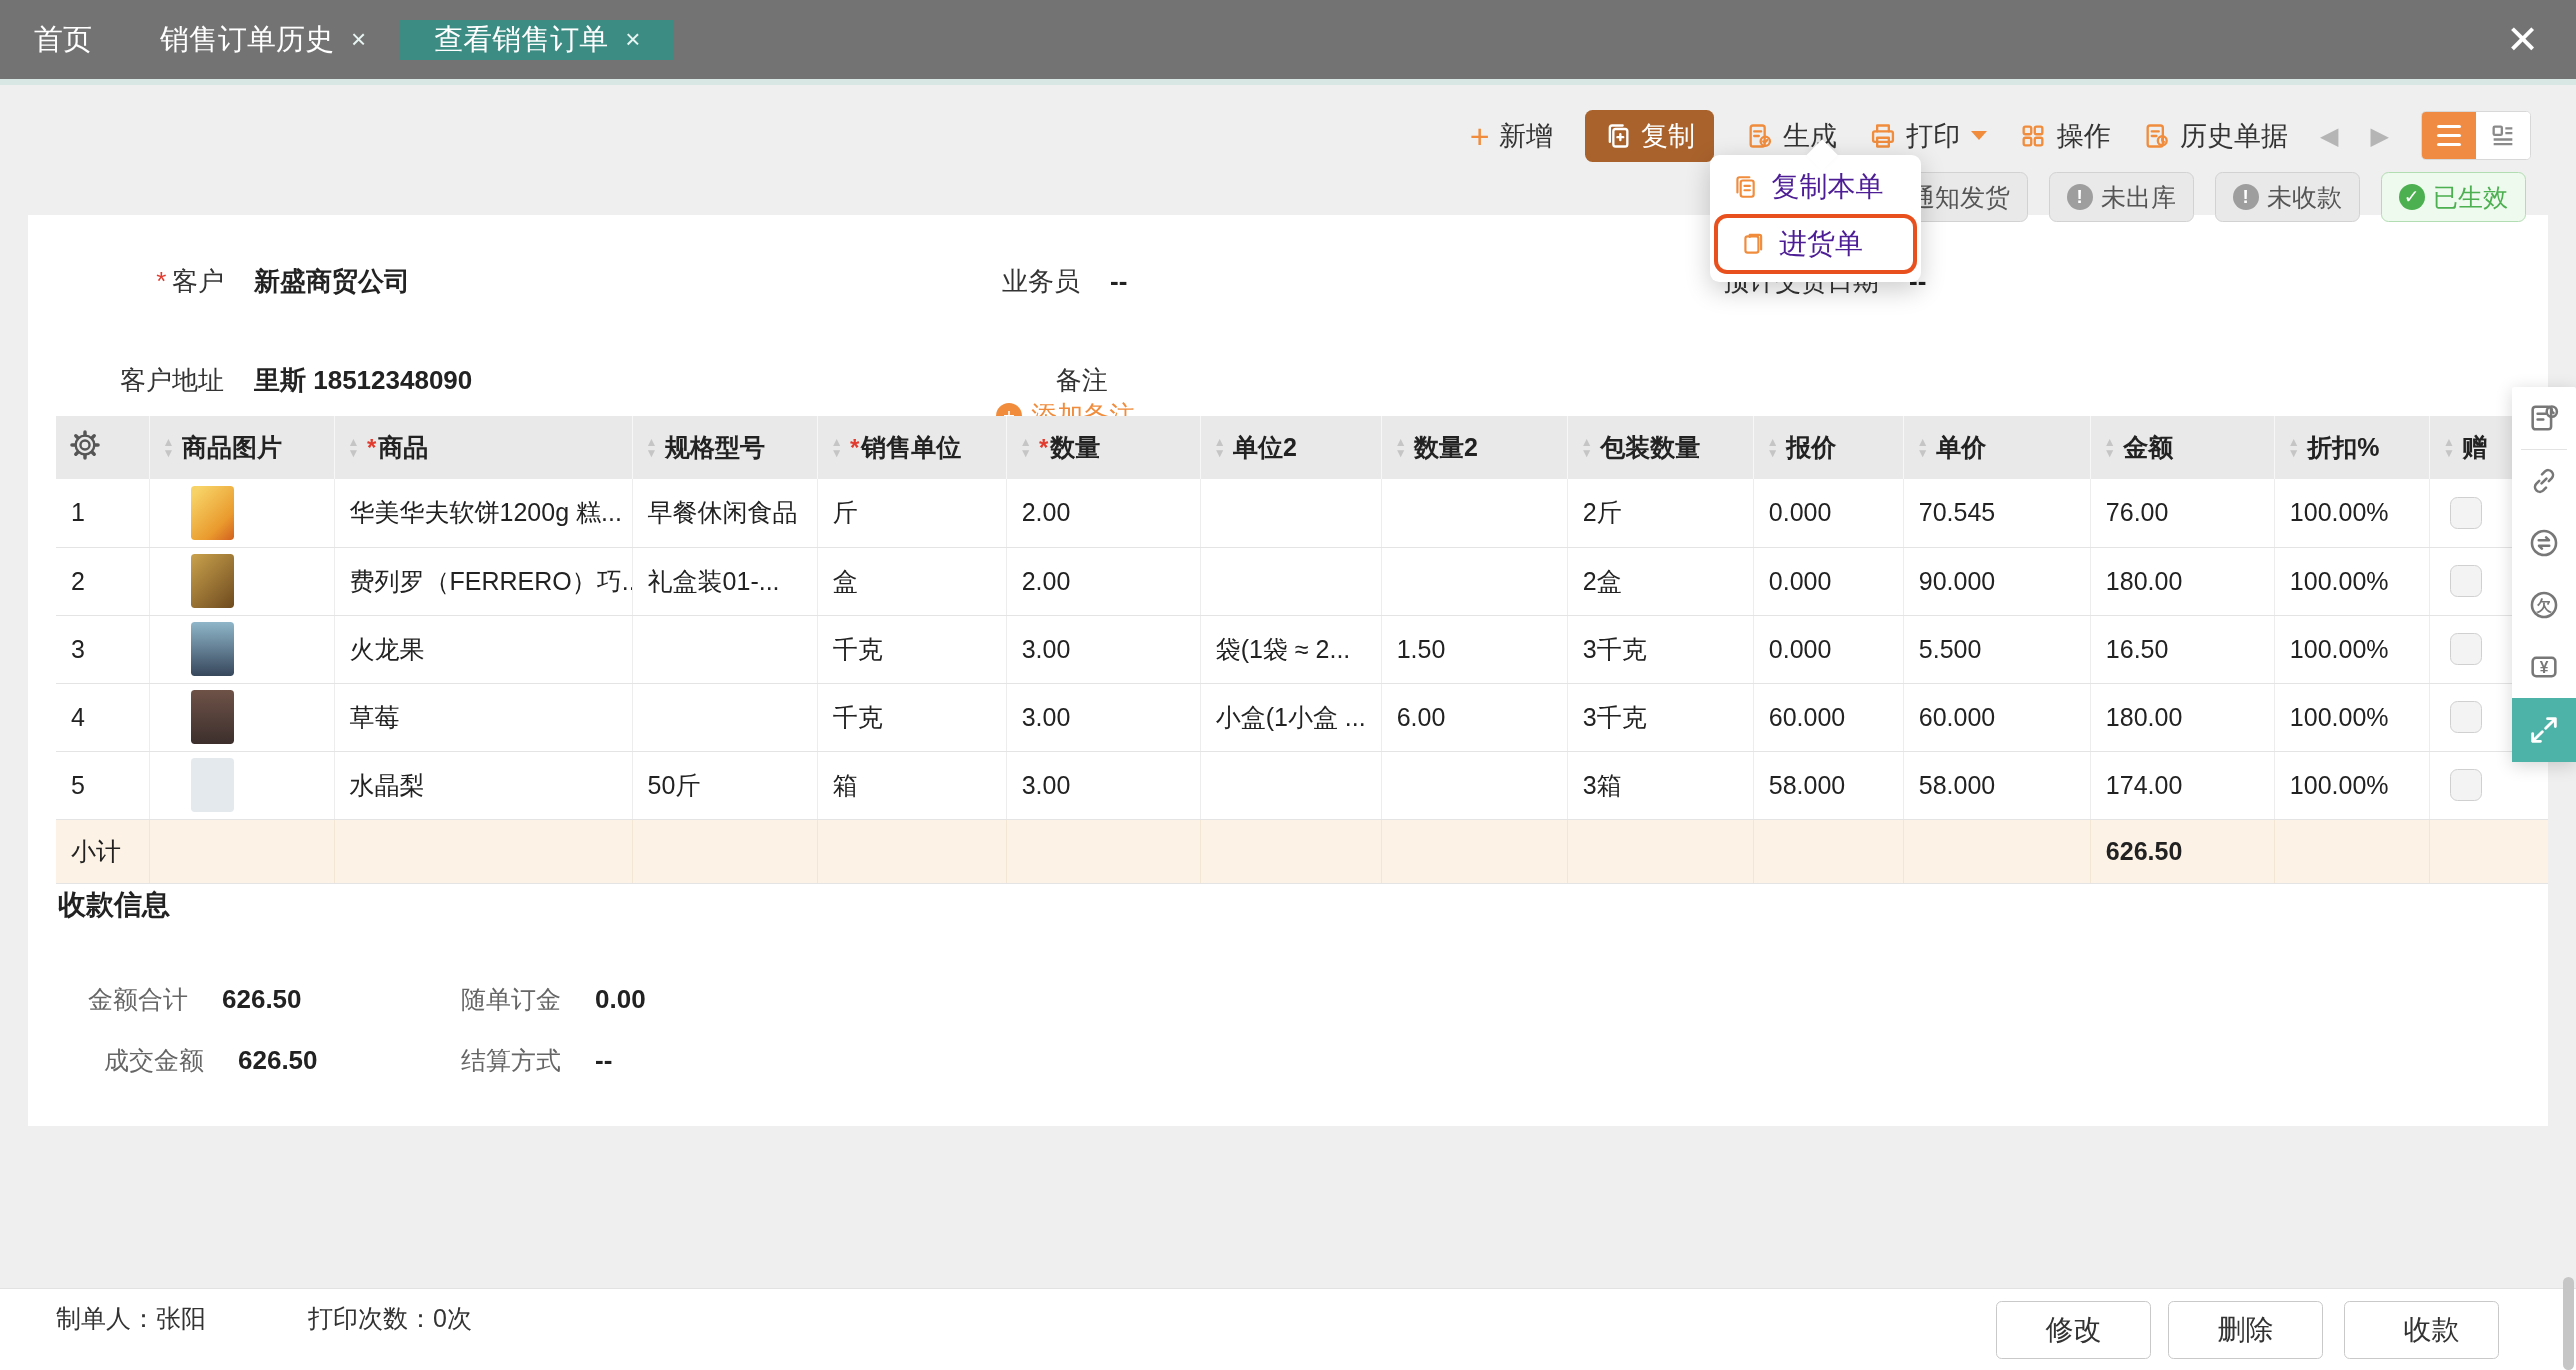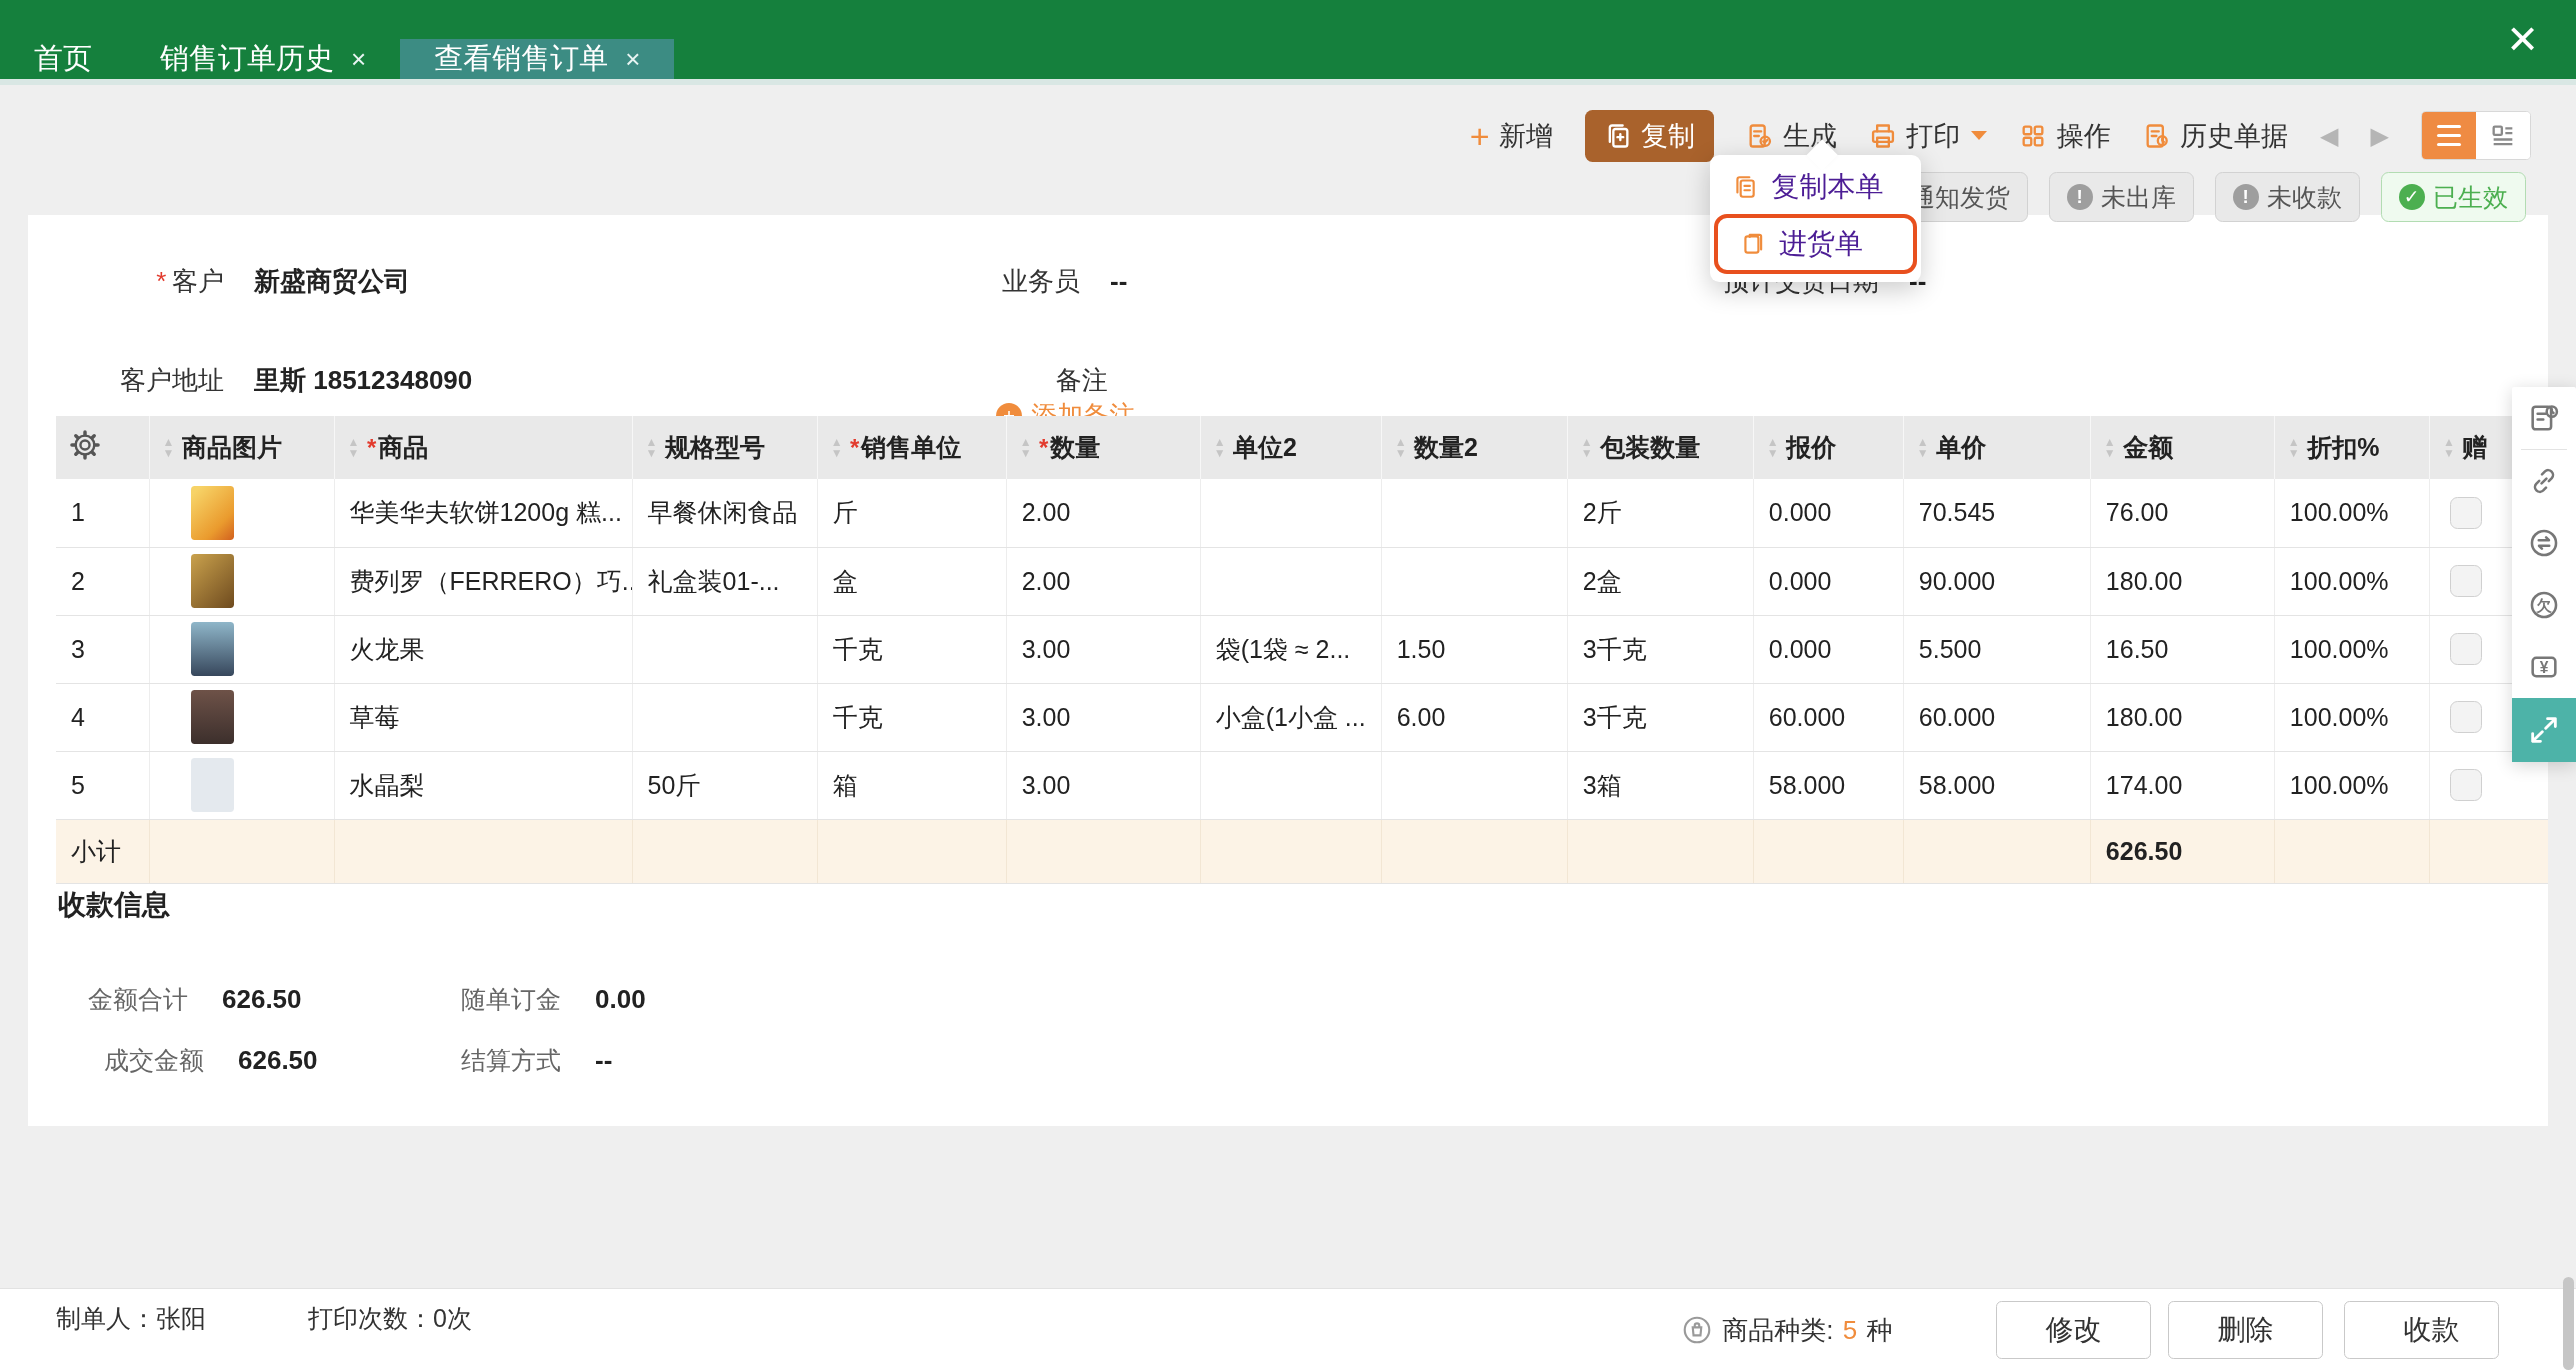--- a/index.html
+++ b/index.html
@@ -1,21 +1,21 @@
 <!DOCTYPE html>
 <html style="font-size:15px"><head>
 <meta charset="utf-8">
 <style>
   * { margin:0; padding:0; box-sizing:border-box; }
   html,body { width:2576px; height:1370px; overflow:hidden; background:#efefef;
     font-family:"Liberation Sans","DejaVu Sans",sans-serif; color:#222; }
 
   
   .topbar { position:absolute; left:0; top:0; width:2576px; height:79px;
-    background:#15803d; display:flex; align-items:flex-end; z-index:50; }
+    background:#737373; display:flex; align-items:center; z-index:50; }
   .topbar-strip { position:absolute; left:0; top:79px; width:2576px; height:5.6px; background:#d9e7e4; z-index:50;}
   .tab { display:flex; align-items:center; gap:17px; padding:0 34px; font-size:29px; color:#fff; cursor:pointer;}
   .tab.active { background:#3c8c83; }
   .tab-close { font-size:26px; color:#e8f5f3; }
   .win-close { position:absolute; right:37px; top:0; height:79px; display:flex; align-items:center;
     font-size:39px; color:#fff; cursor:pointer; }
 
   
   .toolbar { position:absolute; left:0; top:84px; width:2576px; height:103px;
     display:flex; align-items:center; padding:0 45px 0 37px; }
@@ -611,29 +611,20 @@
       <path d="M14.5 4H20v5.5 M20 4l-6.8 6.8 M9.5 20H4v-5.5 M4 20l6.8-6.8"></path>
     </svg>
   </div>
 </div>
 
 <div class="footer">
   <span class="ft-text" style="left:56px; top:13px;">制单人：张阳</span>
   <span class="ft-text" style="left:308px; top:13px;">打印次数：0次</span>
   <span class="ft-text" style="left:56px; top:47px;margin-top:31px;">2019-12-26 12:28:17</span>
 
-  <div class="kinds">
-    <svg class="bag-ico" viewBox="0 0 24 24">
-      <circle cx="12" cy="12" r="9.2"></circle>
-        <path d="M8.8 10h6.4l-.6 6H9.4z M10.3 10V8.7a1.7 1.7 0 0 1 3.4 0V10"></path>
-    </svg>
-    <span>商品种类:</span>
-    <span class="num">5</span>
-    <span>种</span>
-  </div>
 
   <div class="ft-btn" style="left:1996px;">修改</div>
   <div class="ft-btn" style="left:2168px;">删除</div>
   <div class="ft-btn" style="left:2344px;padding-left:20px;">收款</div>
 </div>
 
 <div class="scroll-thumb"></div>
 
 
 </body></html>

